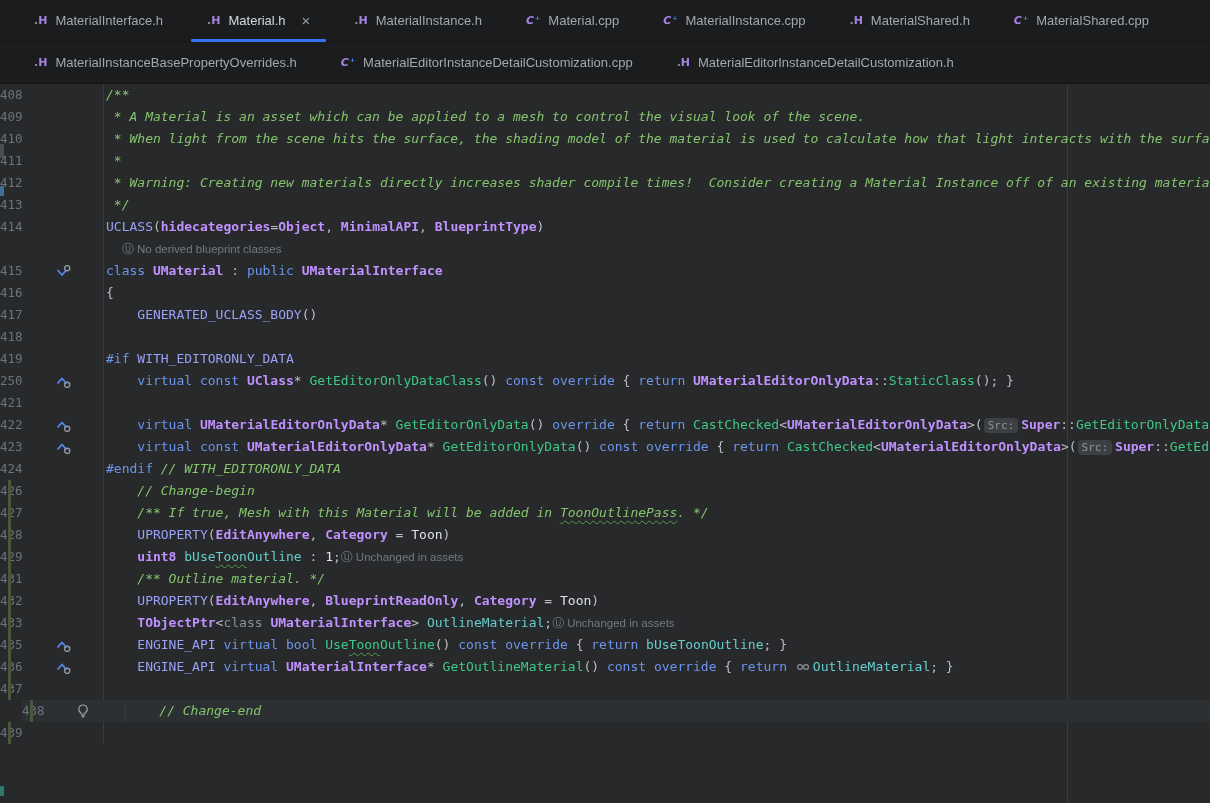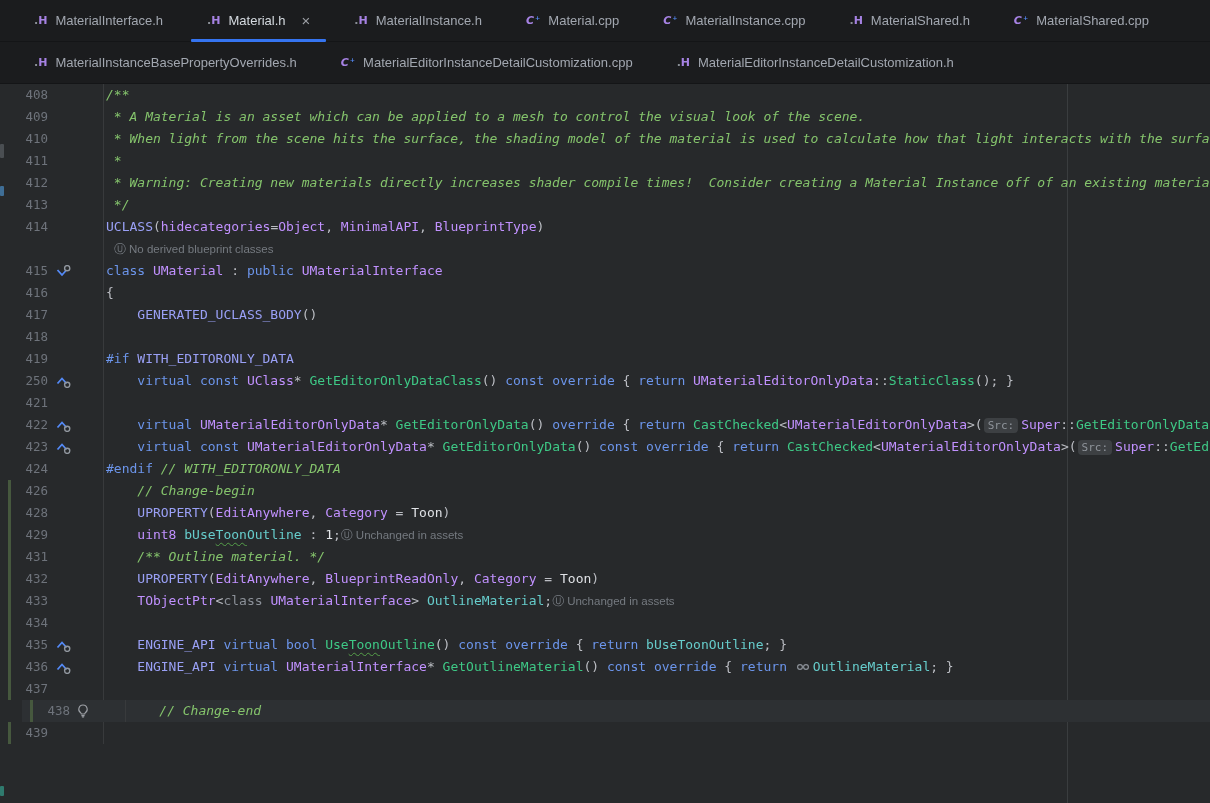--- a/index.html
+++ b/index.html
@@ -22,42 +22,42 @@
   .editor { position:relative; height:719px; font-family:"DejaVu Sans Mono", monospace;
             font-size:13px; overflow:hidden; }
   .guide { position:absolute; left:1067px; top:0; bottom:0; width:1px; background:var(--guide,#3A3D3F); }
   .emark { position:absolute; left:0; width:4px; border-radius:1px; }
 
   .row { display:flex; height:22px; line-height:22px; white-space:pre; position:relative; }
   .row.hl { background:var(--highlight,#2D3033);margin-left:22px; }
   .gutter { width:104px; flex:none; position:relative; display:flex; align-items:center;
             border-right:1px solid #383A3C; }
   .gutter .bar { position:absolute; left:8px; top:0; bottom:0; width:3px; background:var(--change-bar,#46583E); }
-  .lnum { width:48px; text-align:right; color:var(--line-number,#6E737B); font-size:12.5px; flex:none; }
+  .lnum { width:48px; color:var(--line-number,#6E737B); font-size:12.5px; flex:none; }
   .gicon { padding-left:7px; display:flex; align-items:center; }
   .code { padding-left:2px; color:var(--text,#DFE1E5); flex:1; overflow:hidden; }
 
   .c { color:var(--comment,#85C46C); font-style:italic; }
   .k { color:var(--keyword,#6C95EB); }
   .m { color:var(--macro,#9AA0F6); }
-  .t { color:var(--type,#C191FF); }
+  .t { color:var(--type,#C191FF);font-weight:bold; }
   .f { color:var(--function,#3EC986); }
   .v { color:var(--field,#66CCCB);margin-top:8px; }
   .p { color:var(--punctuation,#BCBEC4); }
   .w { color:var(--text,#DFE1E5); }
   .n { color:var(--number,#E3E6EA); }
   .dimk { color:var(--dim-keyword,#8C9199); }
   .sq { text-decoration:underline; text-decoration-style:wavy;
         text-decoration-color:var(--squiggle,#55A04A); text-decoration-thickness:1px;
         text-underline-offset:3px; }
   .isrc { background:var(--chip-bg,#3D4043); color:#8F949B; border-radius:4px; padding:0 4px;
           margin:0 3px 0 1px; font-size:11px; display:inline-block; line-height:15px; font-style:normal; }
   .unote { color:var(--inlay-text,#757A80); font-family:"Liberation Sans", sans-serif;
            font-size:11.5px; font-style:normal; }
-  .unote.first { margin-left:8px; }
+  .unote.first { margin-left:16px; }
   .unote .ucirc { font-size:12px; margin-right:3px; font-family:"DejaVu Sans", sans-serif; }
   .ficn { display:inline-block; margin:0 3px 0 1px; vertical-align:-1px; }
 </style>
 </head>
 <body>
 
 <div class="app">
   <div class="tabbar">
       <div class="tab">
         <span class="fi">
@@ -165,26 +165,26 @@
         <div class="row"><div class="gutter"><span class="lnum">422</span><span class="gicon"><svg width="16" height="13" viewBox="0 0 16 13">
                 <path d="M2.5 8.5 L7 3.5 L11.5 8.5" fill="none" stroke="#548AF7" stroke-width="1.8"></path>
                 <circle cx="12.2" cy="9.8" r="2.6" fill="none" stroke="#9298A0" stroke-width="1.4"></circle>
               </svg></span></div><div class="code"><span class="w">    </span><span class="k">virtual </span><span class="t">UMaterialEditorOnlyData</span><span class="p">* </span><span class="f">GetEditorOnlyData</span><span class="p">() </span><span class="k">override</span><span class="p"> { </span><span class="k">return </span><span class="f">CastChecked</span><span class="p">&lt;</span><span class="t">UMaterialEditorOnlyData</span><span class="p">&gt;(</span><span class="isrc">Src:</span><span class="t">Super</span><span class="p">::</span><span class="f">GetEditorOnlyData</span><span class="p">()); }</span></div></div>
         <div class="row"><div class="gutter"><span class="lnum">423</span><span class="gicon"><svg width="16" height="13" viewBox="0 0 16 13">
                 <path d="M2.5 8.5 L7 3.5 L11.5 8.5" fill="none" stroke="#548AF7" stroke-width="1.8"></path>
                 <circle cx="12.2" cy="9.8" r="2.6" fill="none" stroke="#9298A0" stroke-width="1.4"></circle>
               </svg></span></div><div class="code"><span class="w">    </span><span class="k">virtual const </span><span class="t">UMaterialEditorOnlyData</span><span class="p">* </span><span class="f">GetEditorOnlyData</span><span class="p">() </span><span class="k">const override</span><span class="p"> { </span><span class="k">return </span><span class="f">CastChecked</span><span class="p">&lt;</span><span class="t">UMaterialEditorOnlyData</span><span class="p">&gt;(</span><span class="isrc">Src:</span><span class="t">Super</span><span class="p">::</span><span class="f">GetEditorOnlyData</span></div></div>
         <div class="row"><div class="gutter"><span class="lnum">424</span></div><div class="code"><span class="k">#endif </span><span class="c">// WITH_EDITORONLY_DATA</span></div></div>
         <div class="row"><div class="gutter"><div class="bar"></div><span class="lnum">426</span></div><div class="code"><span class="c">    // Change-begin</span></div></div>
+        <div class="row"><div class="gutter"><div class="bar"></div><span class="lnum">427</span></div><div class="code"><span class="c">    /** If true, Mesh with this Material will be added in </span><span class="c sq">ToonOutlinePass</span><span class="c">. */</span></div></div>
         <div class="row"><div class="gutter"><div class="bar"></div><span class="lnum">428</span></div><div class="code"><span class="w">    </span><span class="m">UPROPERTY</span><span class="p">(</span><span class="t">EditAnywhere</span><span class="p">, </span><span class="t">Category</span><span class="p"> = </span><span class="w">Toon</span><span class="p">)</span></div></div>
         <div class="row"><div class="gutter"><div class="bar"></div><span class="lnum">429</span></div><div class="code"><span class="w">    </span><span class="t">uint8</span><span class="w"> </span><span class="v">bUse</span><span class="v sq">Toon</span><span class="v">Outline</span><span class="p"> : </span><span class="n">1</span><span class="p">;</span><span class="unote"><span class="ucirc">Ⓤ</span>Unchanged in assets</span></div></div>
         <div class="row"><div class="gutter"><div class="bar"></div><span class="lnum">431</span></div><div class="code"><span class="c">    /** Outline material. */</span></div></div>
         <div class="row"><div class="gutter"><div class="bar"></div><span class="lnum">432</span></div><div class="code"><span class="w">    </span><span class="m">UPROPERTY</span><span class="p">(</span><span class="t">EditAnywhere</span><span class="p">, </span><span class="t">BlueprintReadOnly</span><span class="p">, </span><span class="t">Category</span><span class="p"> = </span><span class="w">Toon</span><span class="p">)</span></div></div>
         <div class="row"><div class="gutter"><div class="bar"></div><span class="lnum">433</span></div><div class="code"><span class="w">    </span><span class="t">TObjectPtr</span><span class="p">&lt;</span><span class="dimk">class</span><span class="w"> </span><span class="t">UMaterialInterface</span><span class="p">&gt; </span><span class="v">OutlineMaterial</span><span class="p">;</span><span class="unote"><span class="ucirc">Ⓤ</span>Unchanged in assets</span></div></div>
-        <div class="row"><div class="gutter"><div class="bar"></div><span class="lnum">434</span></div><div class="code"></div></div>
         <div class="row"><div class="gutter"><div class="bar"></div><span class="lnum">435</span><span class="gicon"><svg width="16" height="13" viewBox="0 0 16 13">
                 <path d="M2.5 8.5 L7 3.5 L11.5 8.5" fill="none" stroke="#548AF7" stroke-width="1.8"></path>
                 <circle cx="12.2" cy="9.8" r="2.6" fill="none" stroke="#9298A0" stroke-width="1.4"></circle>
               </svg></span></div><div class="code"><span class="w">    </span><span class="m">ENGINE_API </span><span class="k">virtual bool </span><span class="f">Use</span><span class="f sq">Toon</span><span class="f">Outline</span><span class="p">() </span><span class="k">const override</span><span class="p"> { </span><span class="k">return </span><span class="v">bUseToonOutline</span><span class="p">; }</span></div></div>
         <div class="row"><div class="gutter"><div class="bar"></div><span class="lnum">436</span><span class="gicon"><svg width="16" height="13" viewBox="0 0 16 13">
                 <path d="M2.5 8.5 L7 3.5 L11.5 8.5" fill="none" stroke="#548AF7" stroke-width="1.8"></path>
                 <circle cx="12.2" cy="9.8" r="2.6" fill="none" stroke="#9298A0" stroke-width="1.4"></circle>
               </svg></span></div><div class="code"><span class="w">    </span><span class="m">ENGINE_API </span><span class="k">virtual </span><span class="t">UMaterialInterface</span><span class="p">* </span><span class="f">GetOutlineMaterial</span><span class="p">() </span><span class="k">const override</span><span class="p"> { </span><span class="k">return </span><span class="ficn"><svg width="14" height="10" viewBox="0 0 14 10">
                 <circle cx="4" cy="5" r="2.4" fill="none" stroke="#8C9199" stroke-width="1.2"></circle>
                 <circle cx="10" cy="5" r="2.4" fill="none" stroke="#8C9199" stroke-width="1.2"></circle>

